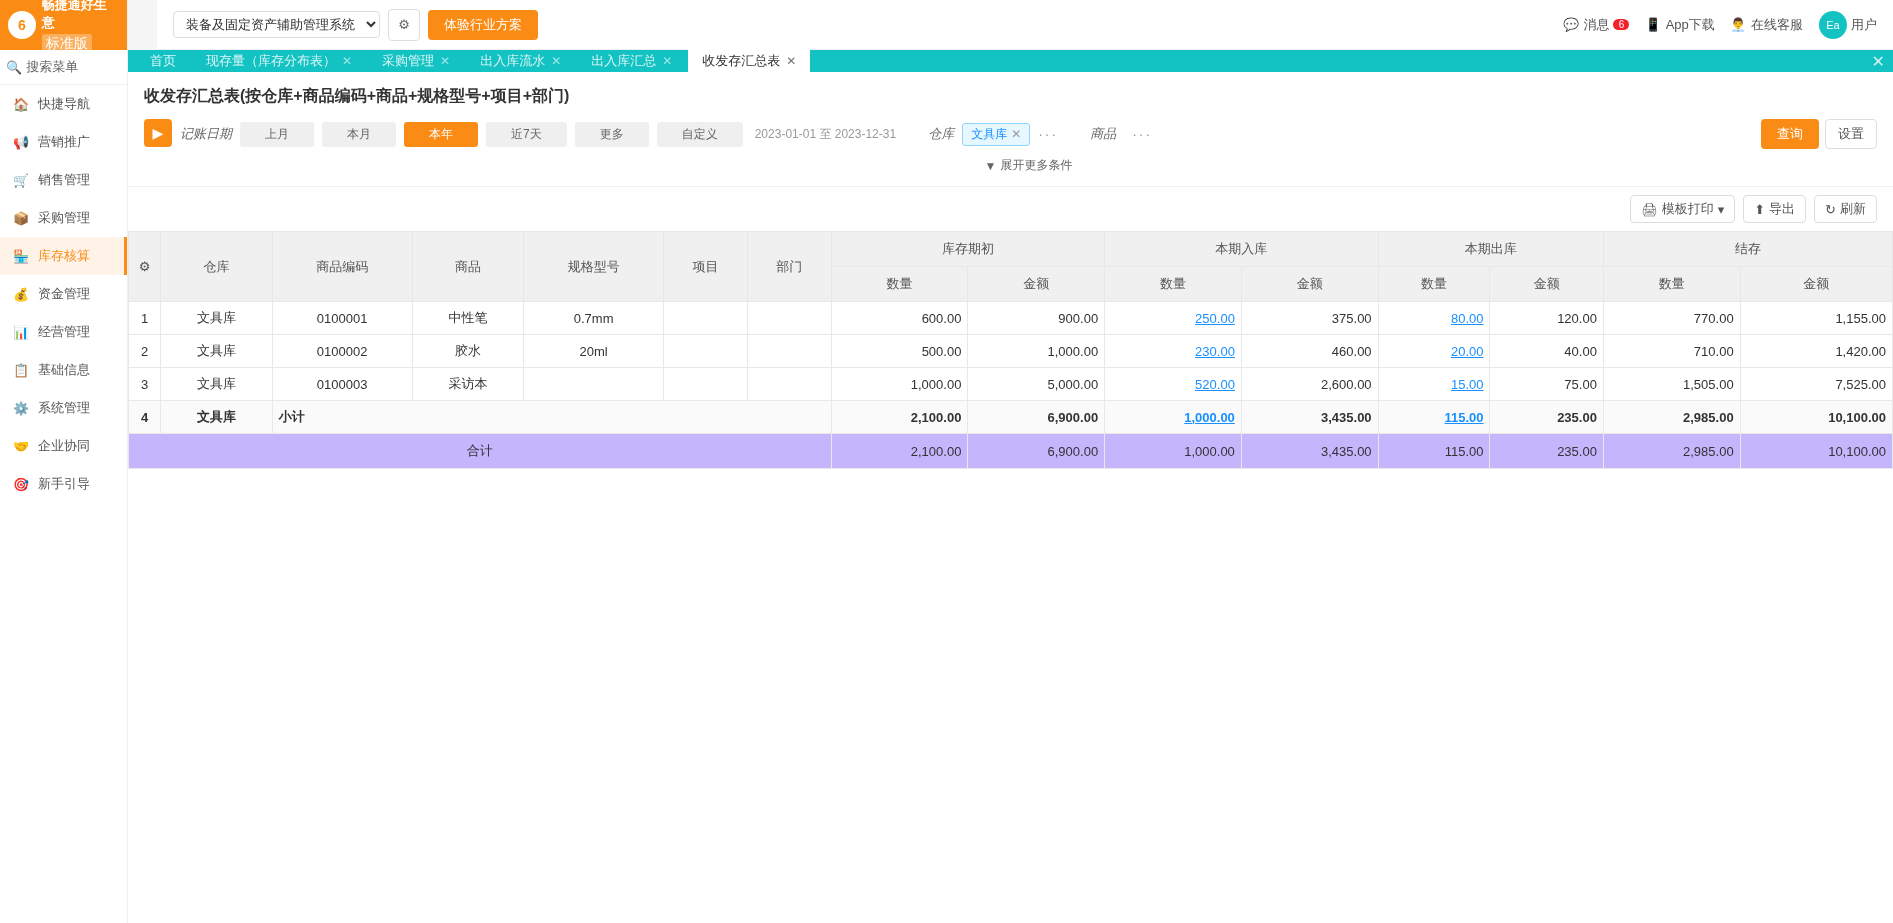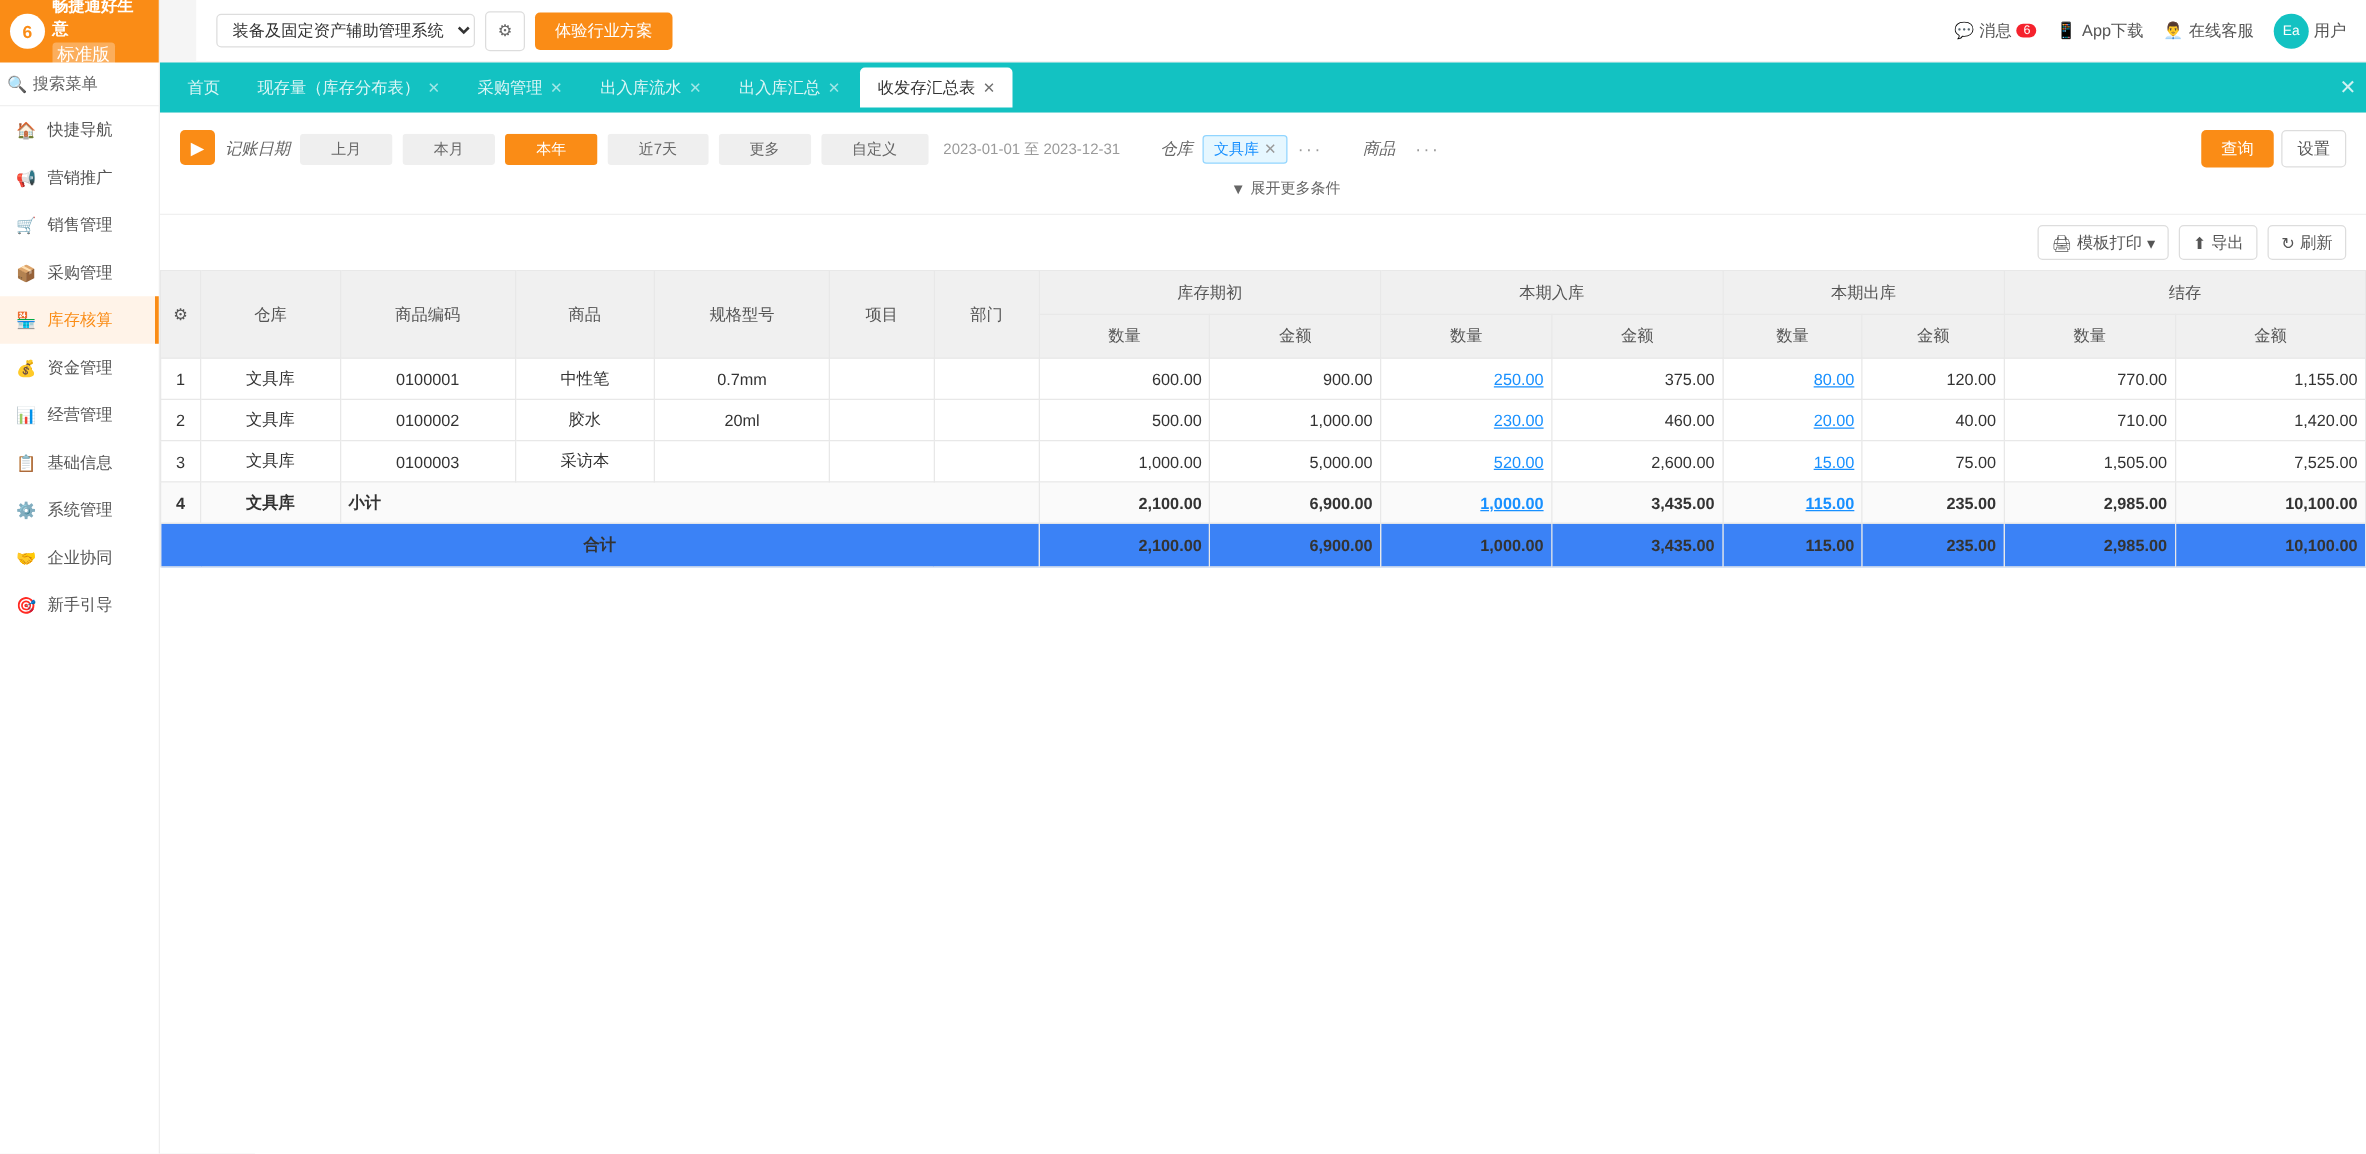--- a/index.html
+++ b/index.html
@@ -22,21 +22,21 @@
     .topbar { height: 50px; background: #fff; display: flex; align-items: center; justify-content: space-between; padding: 0 16px; border-bottom: 1px solid #eee; flex-shrink: 0; margin-left: 29px; }
     .topbar-left { display: flex; align-items: center; gap: 8px; }
     .topbar-select { border: 1px solid #ddd; border-radius: 4px; padding: 4px 8px; font-size: 13px; color: #333; background: #fff; cursor: pointer; }
     .topbar-gear { width: 32px; height: 32px; border: 1px solid #ddd; border-radius: 4px; display: flex; align-items: center; justify-content: center; cursor: pointer; color: #666; }
     .topbar-btn { background: #fa8c16; color: #fff; border: none; border-radius: 4px; padding: 6px 16px; font-size: 13px; cursor: pointer; }
     .topbar-right { display: flex; align-items: center; gap: 16px; color: #555; font-size: 13px; }
     .topbar-right-item { display: flex; align-items: center; gap: 4px; cursor: pointer; }
     .badge { background: #f5222d; color: #fff; border-radius: 8px; font-size: 10px; padding: 0 4px; min-width: 16px; text-align: center; }
 
     
-    .tabs { height: 40px; background: #13c2c2; display: flex; align-items: center; padding: 0 8px; gap: 2px; flex-shrink: 0; position: relative; }
+    .tabs { height: 22px; background: #13c2c2; display: flex; align-items: center; padding: 0 8px; gap: 2px; flex-shrink: 0; position: relative; }
     .tab { height: 32px; padding: 0 14px; display: flex; align-items: center; gap: 6px; border-radius: 4px 4px 0 0; cursor: pointer; font-size: 13px; color: rgba(255,255,255,0.85); white-space: nowrap; }
     .tab.active { background: #fff; color: #333; }
     .tab-close { font-size: 12px; opacity: 0.7; line-height: 1; }
     .tab-global-close { position: absolute; right: 8px; top: 50%; transform: translateY(-50%); color: #fff; cursor: pointer; font-size: 16px; opacity: 0.8; }
 
     
     .content { flex: 1; background: #f5f5f5; overflow-y: auto; padding: 0; }
     .page-container { background: #fff; margin: 0; min-height: 100%; }
 
     
@@ -64,21 +64,21 @@
     table { width: 100%; border-collapse: collapse; font-size: 13px; }
     thead tr { background: #f0f0f0; }
     thead th { padding: 8px 6px; text-align: center; border: 1px solid #e8e8e8; color: #555; font-weight: normal; white-space: nowrap; }
     tbody tr { background: #fff; }
     tbody tr.subtotal { font-weight: bold; background: #fafafa; }
     tbody td { padding: 7px 6px; text-align: center; border: 1px solid #e8e8e8; color: #333; white-space: nowrap; }
     tbody td.left { text-align: left; }
     tbody td.right { text-align: right; }
     .link-text { color: #1890ff; text-decoration: underline; cursor: pointer; }
 
-    tfoot tr { background: #3b82f6; font-weight: bold; }
+    tfoot tr { background: #c4b5fd; font-weight: normal; }
     tfoot td { padding: 8px 6px; border: 1px solid #e8e8e8; text-align: right; }
     tfoot td.label { text-align: center; }
 
     
     .gear-th { width: 32px; }
   </style>
 </head>
 <body>
 
 <div class="sidebar">
@@ -198,20 +198,21 @@
       <span>收发存汇总表</span>
       <span class="tab-close">✕</span>
     </div>
     <span class="tab-global-close">✕</span>
   </div>
 
   <div class="content">
     <div class="page-container">
 
       <div class="page-header">
+        <div class="page-title">收发存汇总表(按仓库+商品编码+商品+规格型号+项目+部门)</div>
 
         <div style="display:flex;align-items:flex-start;gap:8px;">
           <div class="filter-toggle">▶</div>
 
           <div style="flex:1;">
             <div class="filter-row">
               <span class="filter-label">记账日期</span>
               <button class="filter-date-btn">上月</button>
               <button class="filter-date-btn">本月</button>
               <button class="filter-date-btn active">本年</button>

